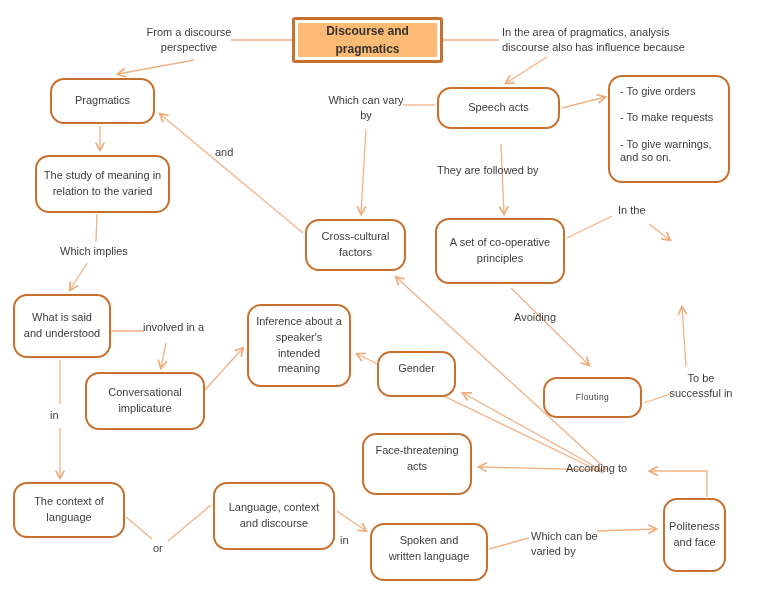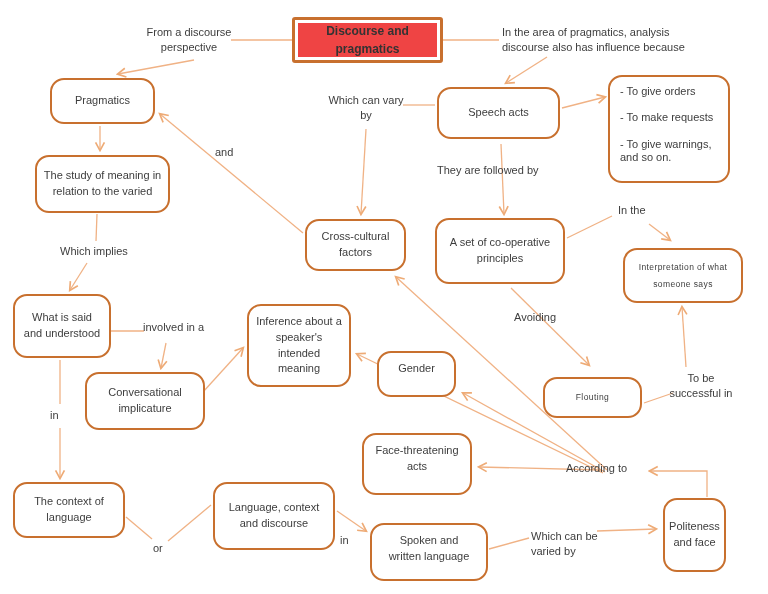--- a/index.html
+++ b/index.html
@@ -15,21 +15,21 @@
     font-size:11px;line-height:1.45;white-space:pre-line;padding:2px 4px;
   }
   .node.small{font-size:8.5px;letter-spacing:0.4px;line-height:2;}
   .node.top-align{align-items:flex-start;padding-top:8px;}
   .node.left-align{justify-content:flex-start;text-align:left;line-height:1.2;padding-left:10px;}
   .titlebox{
     position:absolute;box-sizing:border-box;border:3px solid #c8702e;border-radius:3px;
     background:#ffffff;padding:3px;
   }
   .titlebox .fill{
-    width:100%;height:100%;box-sizing:border-box;background:#ef4444;
+    width:100%;height:100%;box-sizing:border-box;background:#fdba74;
     display:flex;align-items:center;justify-content:center;text-align:center;
     font-size:12px;font-weight:bold;line-height:1.5;white-space:pre-line;color:#333333;
   }
   .lbl{
     position:absolute;font-size:11px;line-height:1.4;white-space:pre-line;
     text-align:center;color:#3d3d3d;
   }
   .lbl.left{text-align:left;}
 </style>
 </head>
@@ -82,37 +82,35 @@
   <div class="titlebox" style="left:292px;top:17px;width:151px;height:46px;">
     <div class="fill">Discourse and
 pragmatics</div>
   </div>
 
   <div class="node" style="left:50px;top:78px;width:105px;height:46px;">Pragmatics</div>
 
   <div class="node" style="left:35px;top:155px;width:135px;height:58px;">The study of meaning in
 relation to the varied</div>
 
-  <div class="node" style="left:437px;top:87px;width:123px;height:52px;">Speech acts</div>
+  <div class="node" style="left:437px;top:87px;width:123px;height:42px;">Speech acts</div>
 
   <div class="node left-align top-align" style="left:608px;top:75px;width:122px;height:108px;">- To give orders
 
 - To make requests
 
 - To give warnings,
 and so on.</div>
 
   <div class="node" style="left:305px;top:219px;width:101px;height:52px;">Cross-cultural
 factors</div>
 
   <div class="node" style="left:435px;top:218px;width:130px;height:66px;">A set of co-operative
 principles</div>
 
-  <div class="node small" style="left:623px;top:248px;width:120px;height:55px;">Interpretation of what
-someone says</div>
 
   <div class="node" style="left:13px;top:294px;width:98px;height:64px;">What is said
 and understood</div>
 
   <div class="node" style="left:85px;top:372px;width:120px;height:58px;">Conversational
 implicature</div>
 
   <div class="node" style="left:247px;top:304px;width:104px;height:83px;line-height:1.45;">Inference about a
 speaker's
 intended

